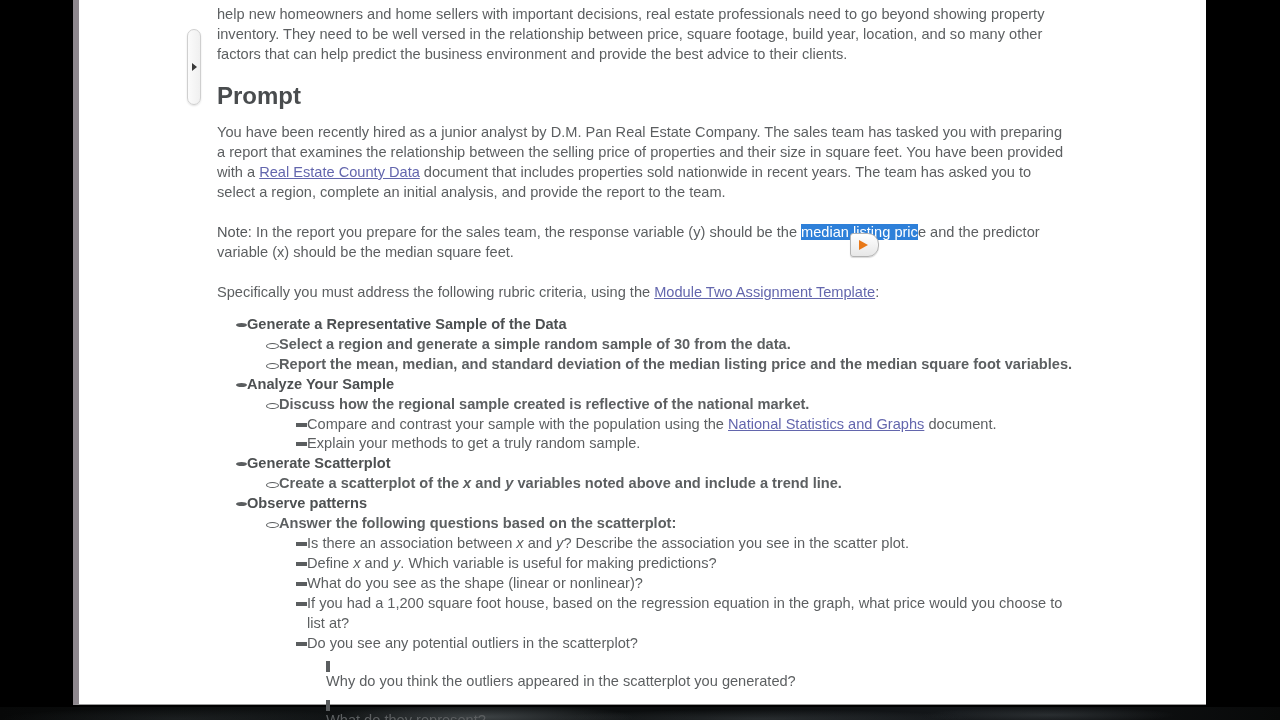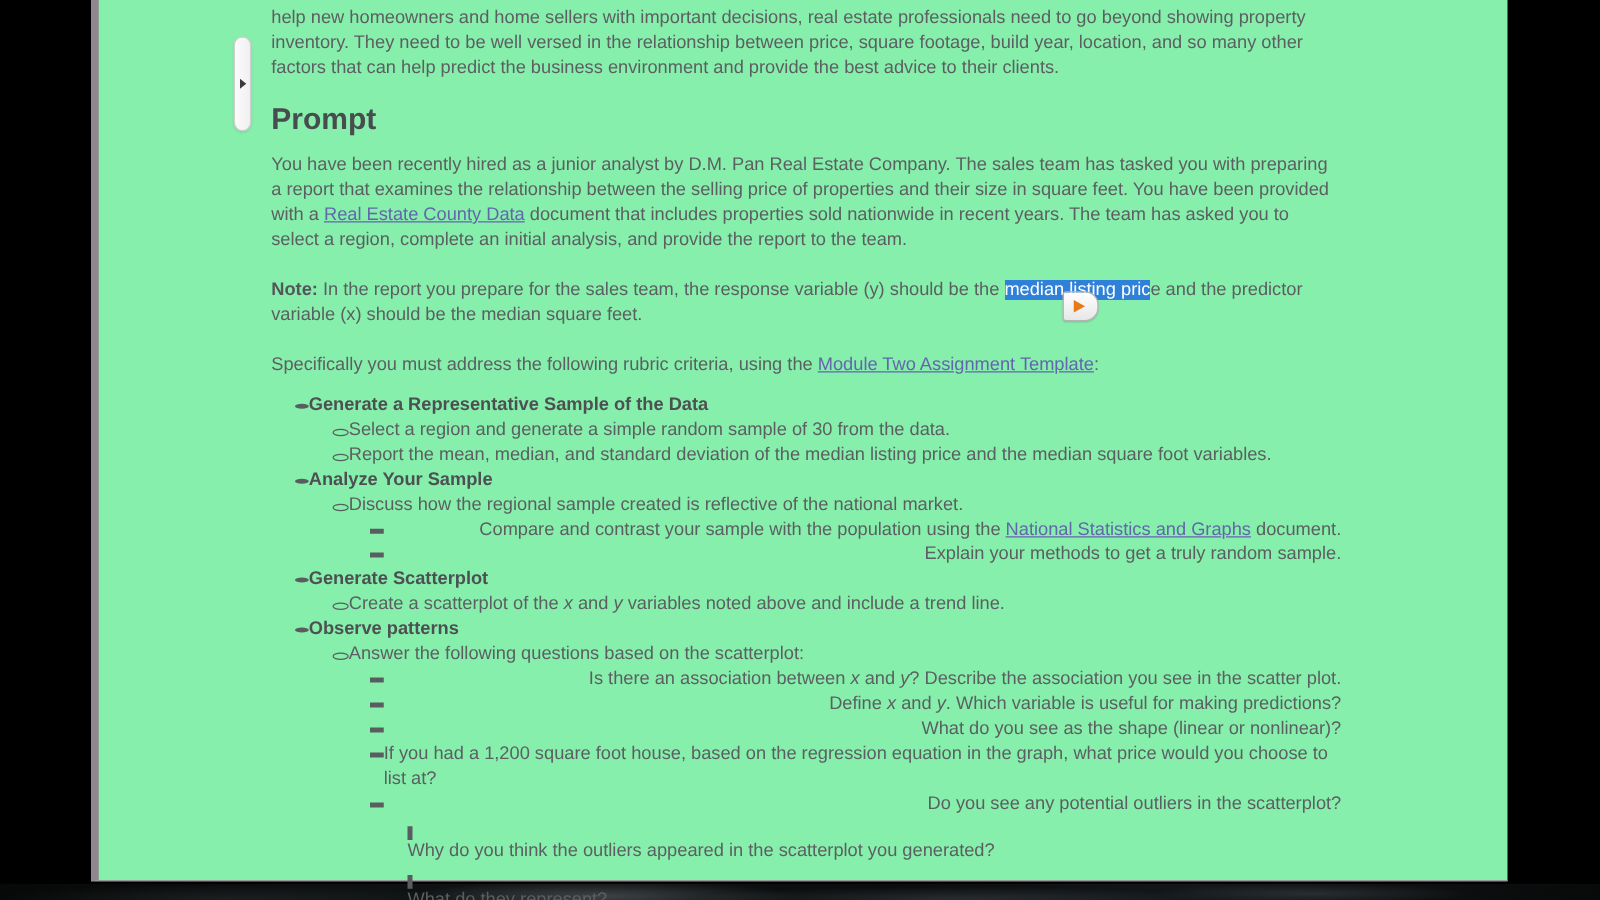--- a/index.html
+++ b/index.html
@@ -17,21 +17,21 @@
     background:
       radial-gradient(ellipse 220px 18px at 480px 10px, rgba(150,160,165,.35), transparent 70%),
       radial-gradient(ellipse 300px 14px at 760px 12px, rgba(110,120,125,.28), transparent 70%),
       radial-gradient(ellipse 180px 12px at 1050px 8px, rgba(130,140,145,.22), transparent 70%),
       radial-gradient(ellipse 260px 16px at 180px 12px, rgba(90,100,105,.20), transparent 70%),
       linear-gradient(90deg,#070808,#101314 30%,#0a0c0d 55%,#14171a 75%,#080909);
   }
   
   .page{
     position:absolute;left:73px;top:0;width:1127px;height:704px;
-    background:#86efac;
+    background:#ffffff;
     border-left:6px solid #8e888e;
     border-bottom:1px solid #9a9a9a;
     box-sizing:content-box;
   }
   .collapse-handle{
     position:absolute;left:108px;top:29px;width:12px;height:74px;
     background:linear-gradient(90deg,#fbfbfb,#f0f0f0);
     border:1px solid #cfcfcf;border-radius:7px;
     display:flex;align-items:center;justify-content:center;
     box-shadow:0 1px 2px rgba(0,0,0,.12);
@@ -44,21 +44,21 @@
   .content{
     position:absolute;left:138px;top:0;width:856px;
     color:#5c5f61;font-size:14.6px;line-height:20px;
   }
   .content p{margin:0 0 20px 0;}
   .intro{margin-top:4px !important;}
   h2.prompt{
     margin:21px 0 15px 0;font-size:24px;line-height:22px;
     font-weight:600;color:#494c4e;
   }
-  .run-bold{font-weight:700;color:#54575a;}
+  .run-bold{font-weight:400;color:#54575a;}
   .run-italic{font-style:italic;}
   .run-link{color:#6366ad;text-decoration:underline;cursor:pointer;}
   .run-mark{background:#2e80d9;color:#ffffff;}
   
   .play-button{
     position:absolute;left:771px;top:233px;width:29px;height:24px;
     background:linear-gradient(#ffffff,#e7e7e7);
     border:1px solid #b3b3b3;
     border-radius:3px 11px 11px 3px;
     box-sizing:border-box;
@@ -69,22 +69,22 @@
     width:0;height:0;margin-left:8px;
     border-left:9px solid #e87818;
     border-top:5.5px solid transparent;
     border-bottom:5.5px solid transparent;
   }
   
   .rubric-list{margin:12px 0 13px 0;}
   .li{display:flex;align-items:flex-start;line-height:19.9px;}
   .li.bold{font-weight:700;color:#4d5052;}
   .level-1{padding-left:19px;}
-  .level-2{padding-left:49px;}
-  .level-3{padding-left:79px;justify-content:space-between;}
+  .level-2{padding-left:49px;font-weight:bold;}
+  .level-3{padding-left:79px;}
   .level-4{padding-left:109px;flex-direction:column;}
   .marker{flex:0 0 11px;margin-top:8px;}
   .m1{width:4px;height:4px;border-radius:50%;background:#5a5d5f;}
   .m2{width:4px;height:4px;border-radius:50%;border:1px solid #5a5d5f;background:transparent;}
   .m3,.m4{width:4px;height:4px;background:#5a5d5f;}
 </style>
 </head>
 <body>
 
 <div class="letterbox-left"></div>

